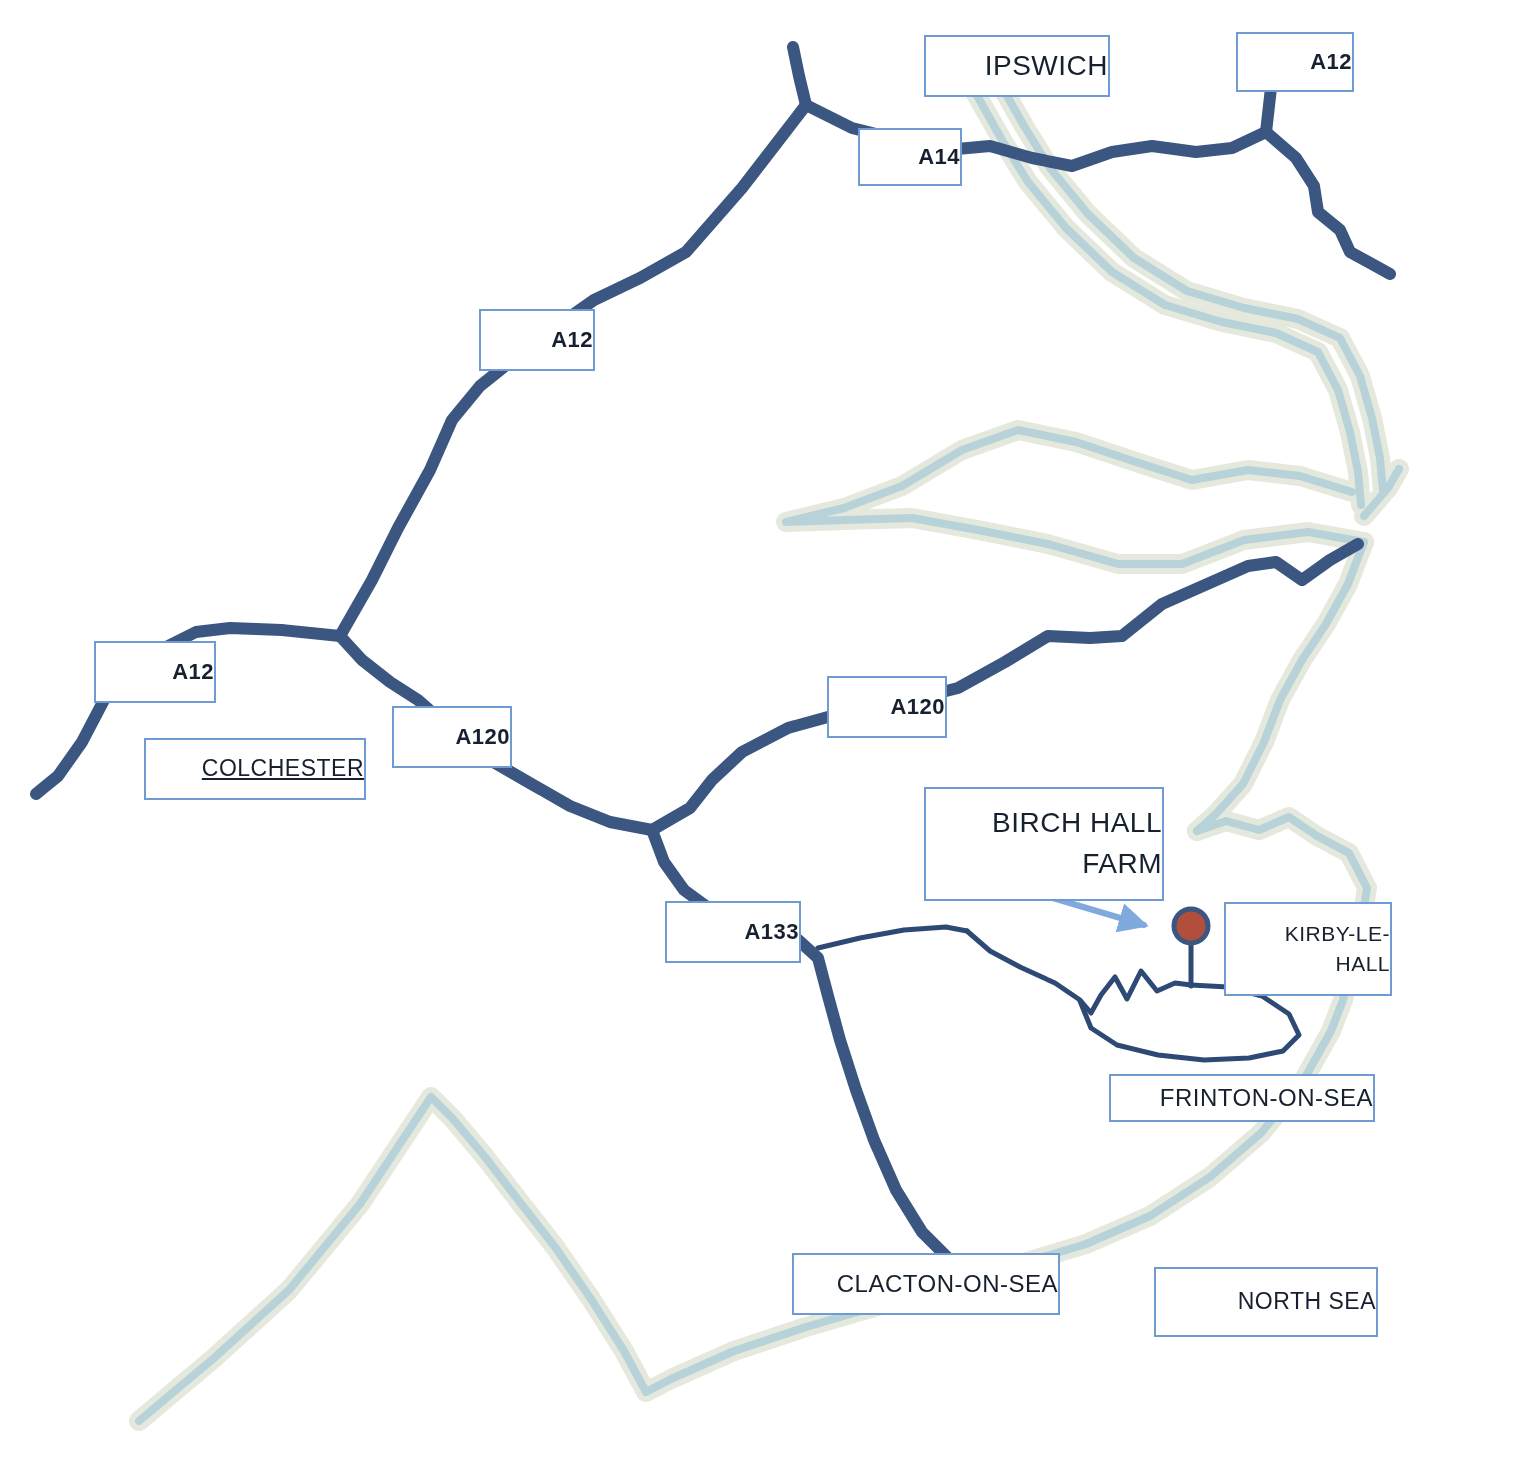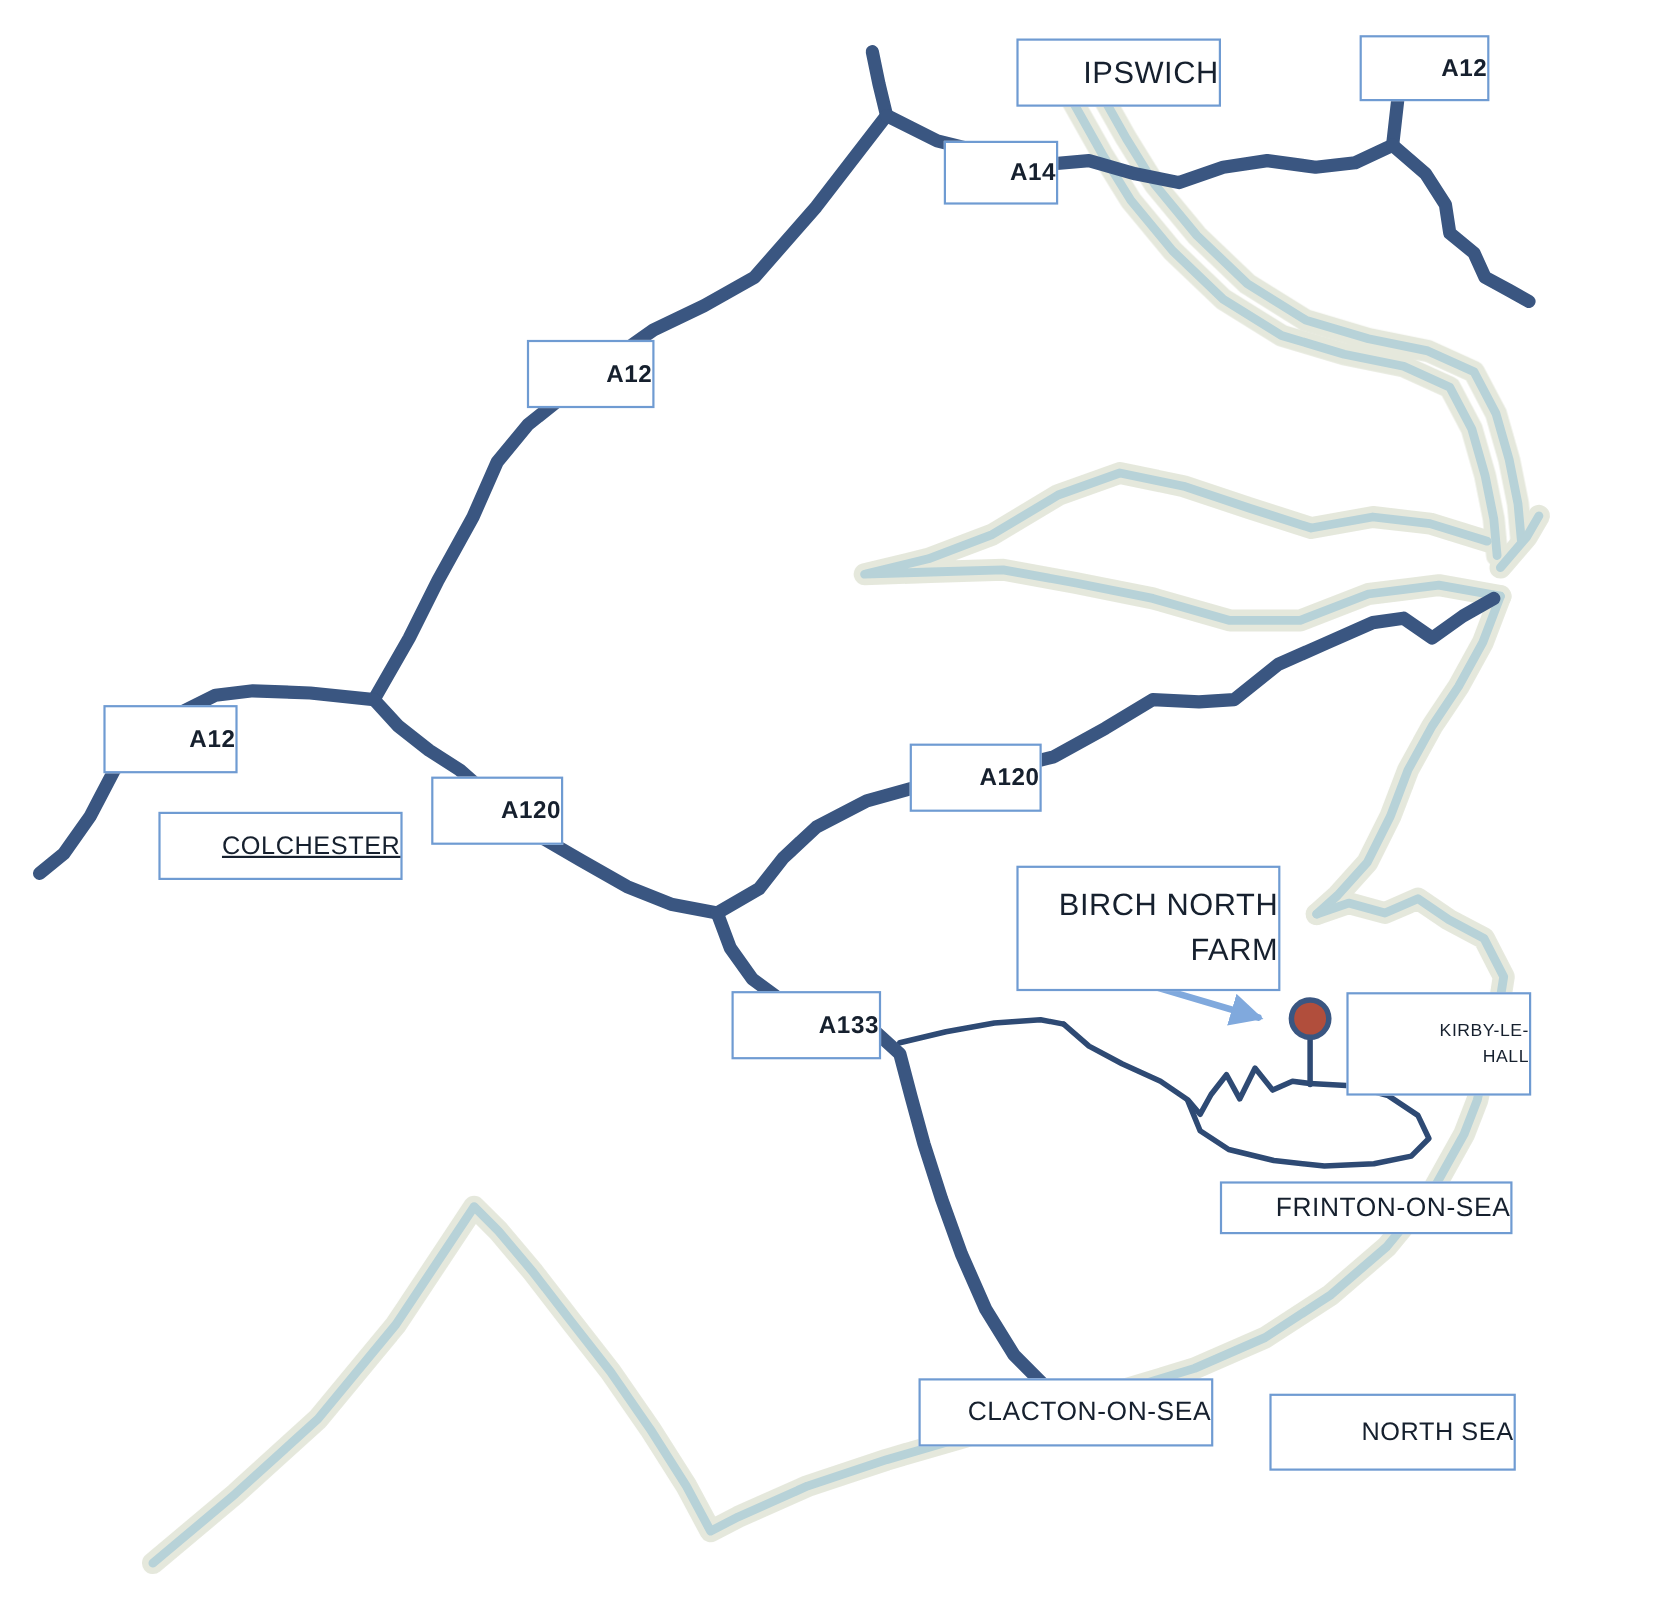--- a/index.html
+++ b/index.html
@@ -43,23 +43,23 @@
   #lbl-ipswich    { left: 924px;  top: 35px;   width: 186px; height: 62px;  font-size: 28px; }
   #lbl-a12-ne     { left: 1236px; top: 32px;   width: 118px; height: 60px; }
   #lbl-a14        { left: 858px;  top: 128px;  width: 104px; height: 58px; }
   #lbl-a12-mid    { left: 479px;  top: 309px;  width: 116px; height: 62px; }
   #lbl-a12-west   { left: 94px;   top: 641px;  width: 122px; height: 62px; }
   #lbl-colchester { left: 144px;  top: 738px;  width: 222px; height: 62px;  font-size: 23px; text-decoration: underline; }
   #lbl-a120-west  { left: 392px;  top: 706px;  width: 120px; height: 62px; }
   #lbl-a120-mid   { left: 827px;  top: 676px;  width: 120px; height: 62px; }
   #lbl-a133       { left: 665px;  top: 901px;  width: 136px; height: 62px; }
   #lbl-birch-hall { left: 924px;  top: 787px;  width: 240px; height: 114px; font-size: 28px; }
-  #lbl-kirby      { left: 1224px; top: 902px;  width: 168px; height: 94px;  font-size: 16px; }
+  #lbl-kirby      { left: 1224px; top: 902px;  width: 168px; height: 94px;  font-size: 21px; }
   #lbl-frinton    { left: 1109px; top: 1074px; width: 266px; height: 48px; }
-  #lbl-clacton    { left: 792px;  top: 1253px; width: 268px; height: 62px; margin-left: 43px; }
+  #lbl-clacton    { left: 792px;  top: 1253px; width: 268px; height: 62px; }
   #lbl-north-sea  { left: 1154px; top: 1267px; width: 224px; height: 70px;  font-size: 23px; }
 </style>
 </head>
 <body>
 
 <div class="map-canvas">
 
   <svg class="map-art" viewBox="0 0 1520 1468">
     <defs>
       <path id="coast-orwell" d="M 975 92 L 1002 140 L 1028 182 L 1066 228 L 1112 272 L 1165 305 L 1222 322 L 1276 333 L 1318 352 L 1338 390 L 1350 432 L 1358 472 L 1361 505"></path>
@@ -145,21 +145,21 @@
 
   <div class="map-label road-ref" id="lbl-a120-mid">
     <span>A120</span>
   </div>
 
   <div class="map-label road-ref" id="lbl-a133">
     <span>A133</span>
   </div>
 
   <div class="map-label place" id="lbl-birch-hall">
-    <span>BIRCH NORTH</span>
+    <span>BIRCH HALL</span>
     <span>FARM</span>
   </div>
 
   <div class="map-label place" id="lbl-kirby">
     <span>KIRBY-LE-</span>
     <span>HALL</span>
   </div>
 
   <div class="map-label place" id="lbl-frinton">
     <span>FRINTON-ON-SEA</span>

